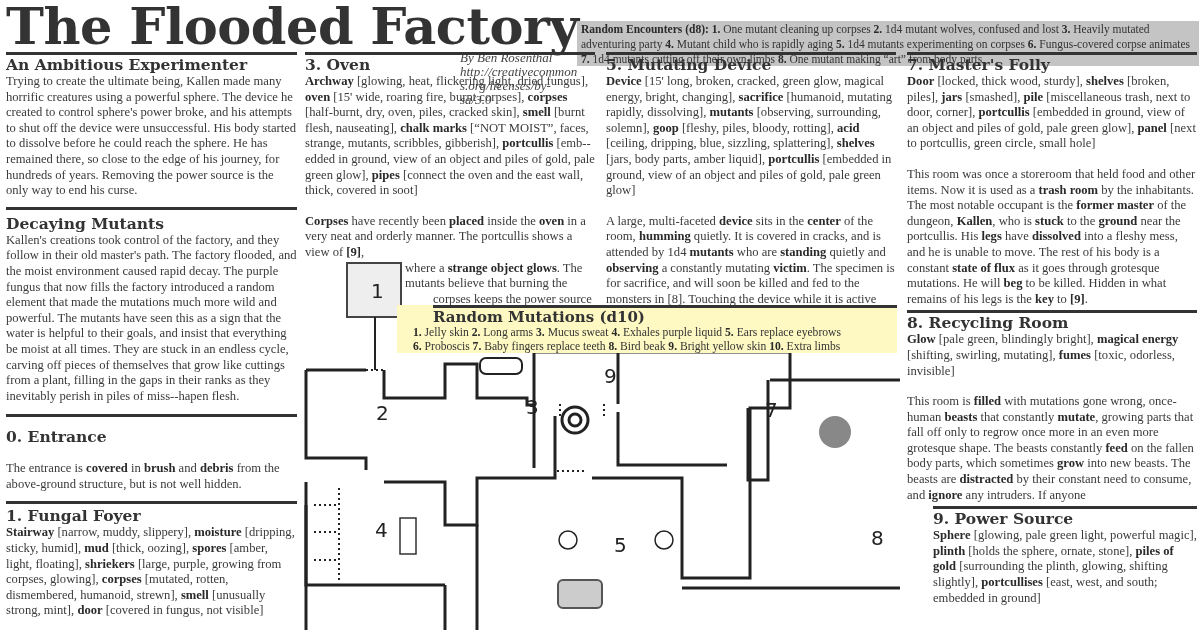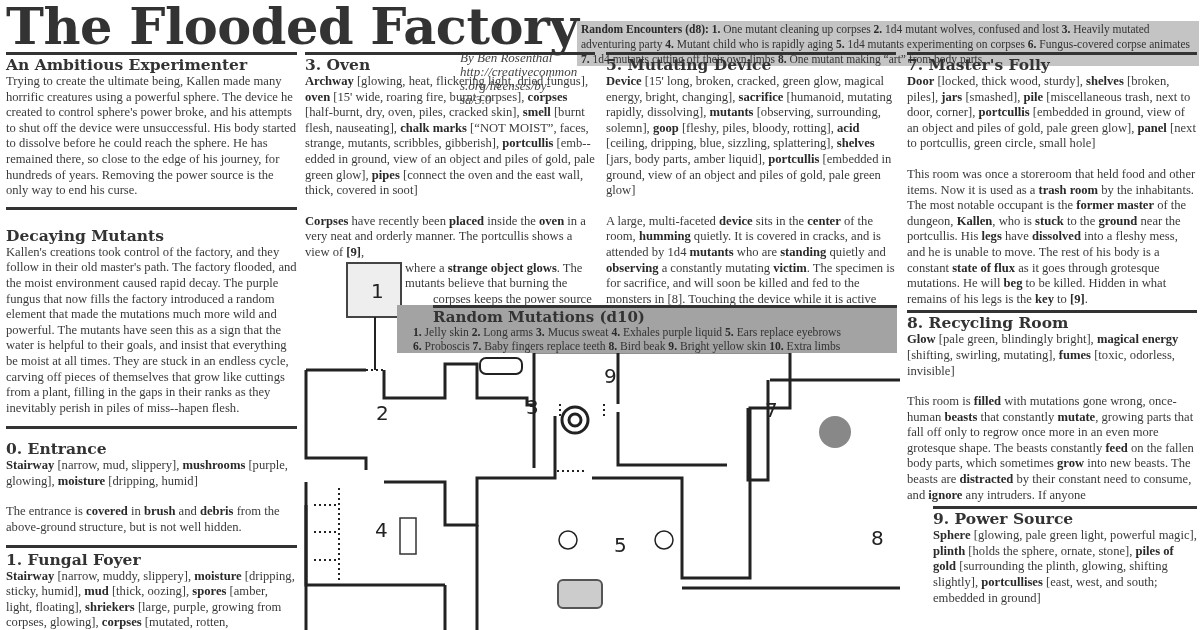--- a/index.html
+++ b/index.html
@@ -8,21 +8,21 @@
   .abs { position: absolute; }
   .title { left: 6px; top: -4px; font-size: 51px; font-weight: bold; color: #333; letter-spacing: -0.5px; font-family: "DejaVu Serif", serif; white-space: nowrap; }
   .byline { left: 460px; top: 4px; font-size: 13px; font-style: italic; line-height: 14px; color: #444; width: 110px; font-family: "Liberation Serif", serif; margin-top: 47px; }
   .encounters { left: 577px; top: 21px; width: 622px; height: 45px; background: #c4c4c4; font-size: 11.5px; line-height: 15px; padding: 1px 4px; color: #333; font-family: "Liberation Serif", serif; }
   .col { position: absolute; font-family: "Liberation Serif", serif; font-size: 12.6px; line-height: 15.6px; color: #3a3a3a; }
   .rule { border-top: 3px solid #333; }
   h2 { font-family: "DejaVu Serif", serif; font-size: 15.5px; line-height: 19px; font-weight: bold; color: #333; }
   b { color: #2a2a2a; }
   p { margin-bottom: 0; }
   .gap { height: 15px; }
-  .mutations { left: 397px; top: 305px; width: 500px; height: 48px; background: #a3a3a3; font-family: "Liberation Serif", serif; }
+  .mutations { left: 397px; top: 305px; width: 500px; height: 48px; background: #fef9c3; font-family: "Liberation Serif", serif; }
   .mutations h3 { font-family: "DejaVu Serif", serif; font-size: 15px; font-weight: bold; color: #333; padding-left: 36px; line-height: 18px; }
   .mutations .rows { font-size: 11.6px; line-height: 14px; padding-left: 16px; color: #333; }
   .map { left: 300px; top: 250px; width: 600px; height: 380px; }
 </style>
 </head>
 <body>
 
 <div class="abs title">The Flooded Factory</div>
 <div class="abs byline">
   <div>By Ben Rosenthal</div>
@@ -34,28 +34,27 @@
   <span><span><b> 1. </b>One mutant cleaning up corpses </span><span><b> 2. </b>1d4 mutant wolves, confused and lost </span><span><b> 3. </b>Heavily mutated adventuring party </span><span><b> 4. </b>Mutant child who is rapidly aging </span><span><b> 5. </b>1d4 mutants experimenting on corpses </span><span><b> 6. </b>Fungus-covered corpse animates </span><span><b> 7. </b>1d4 mutants cutting off their own limbs </span><span><b> 8. </b>One mutant making “art” from body parts </span></span>
 </div>
 
 <div class="col" style="left:6px; top:52px; width:291px;">
   <div class="rule"></div>
   <section>
     <h2>An Ambitious Experimenter</h2>
     <p>Trying to create the ultimate being, Kallen made many horrific creatures using a powerful sphere. The device he created to control sphere's power broke, and his attempts to shut off the device were unsuccessful. His body started to dissolve before he could reach the sphere. He has remained there, so close to the edge of his journey, for hundreds of years. Removing the power source is the only way to end his curse.</p>
   </section>
   <div class="rule" style="margin-top:8px;"></div>
-  <section style="margin-top:16px;">
+  <section style="margin-top:4px;">
     <h2>Decaying Mutants</h2>
     <p>Kallen's creations took control of the factory, and they follow in their old master's path. The factory flooded, and the moist environment caused rapid decay. The purple fungus that now fills the factory introduced a random element that made the mutations much more wild and powerful. The mutants have seen this as a sign that the water is helpful to their goals, and insist that everything be moist at all times. They are stuck in an endless cycle, carving off pieces of themselves that grow like cuttings from a plant, filling in the gaps in their ranks as they inevitably perish in piles of miss--hapen flesh.</p>
   </section>
   <div class="rule" style="margin-top:10px;"></div>
   <section style="margin-top:10px;">
     <h2>0. Entrance</h2>
-    <p><b>Stairway</b> [narrow, mud, slippery], <b>mushrooms</b> [purple, glowing], <b>moisture</b> [dripping, humid]</p>
     <div class="gap"></div>
     <p>The entrance is <b>covered</b> in <b>brush</b> and <b>debris</b> from the above-ground structure, but is not well hidden.</p>
   </section>
   <div class="rule" style="margin-top:9px;"></div>
   <section style="margin-top:2px;">
     <h2>1. Fungal Foyer</h2>
     <p><b>Stairway</b> [narrow, muddy, slippery], <b>moisture</b> [dripping, sticky, humid], <b>mud</b> [thick, oozing], <b>spores</b> [amber, light, floating], <b>shriekers</b> [large, purple, growing from corpses, glowing], <b>corpses</b> [mutated, rotten, dismembered, humanoid, strewn], <b>smell</b> [unusually strong, mint], <b>door</b> [covered in fungus, not visible]</p>
   </section>
 </div>
 

